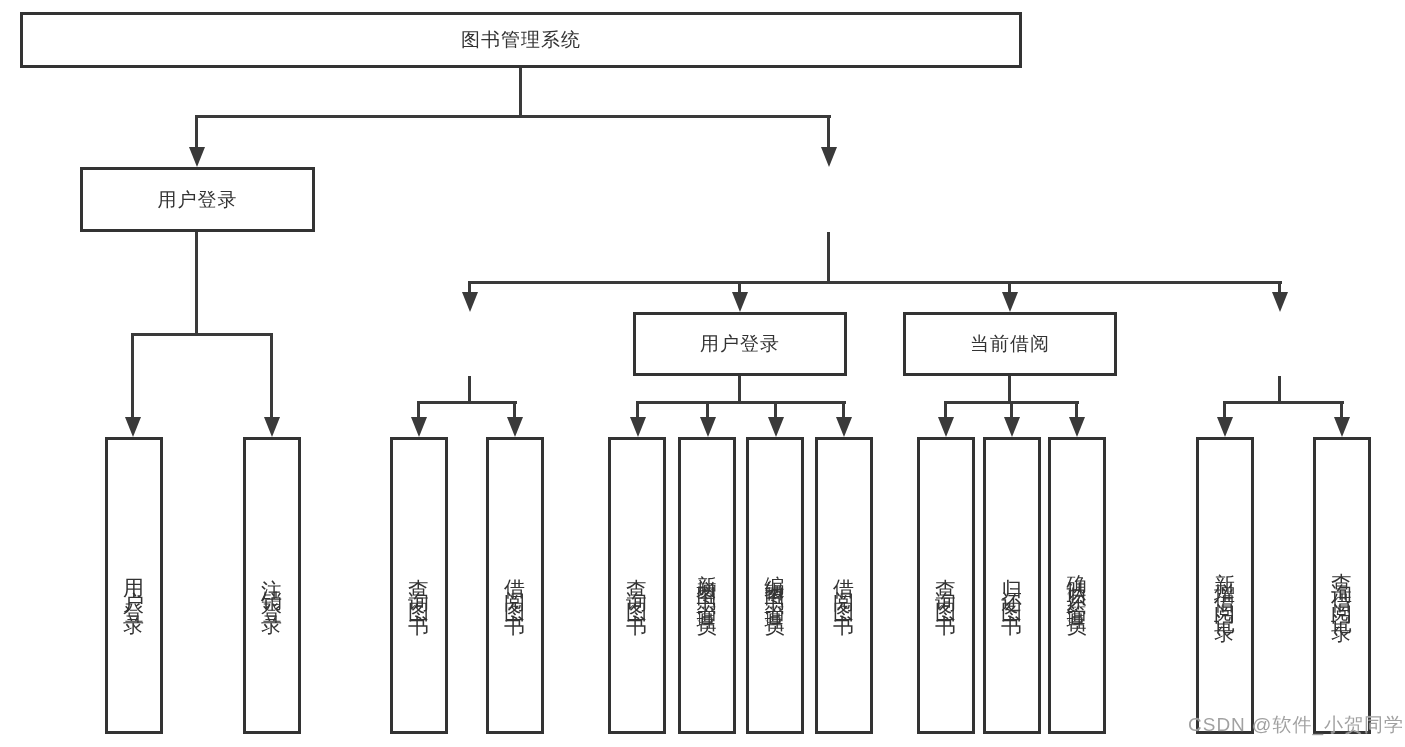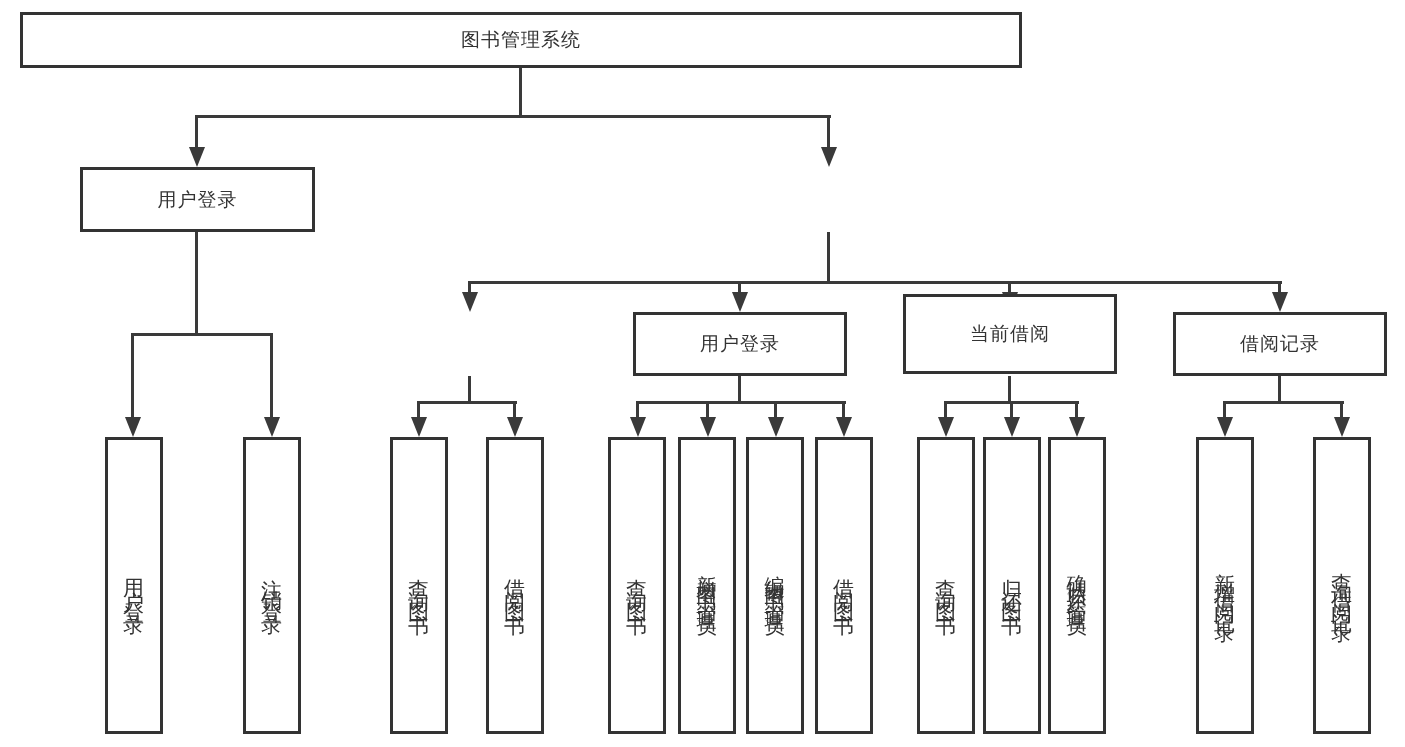--- a/index.html
+++ b/index.html
@@ -108,25 +108,22 @@
     <span class="hlabel">图书管理系统</span>
   </div>
 
   <div class="box" style="left:80px;top:167px;width:235px;height:65px;">
     <span class="hlabel">用户登录</span>
   </div>
 
   <div class="box" style="left:633px;top:312px;width:214px;height:64px;">
     <span class="hlabel">用户登录</span>
   </div>
-  <div class="box" style="left:903px;top:294px;width:214px;height:80px;">
+  <div class="box" style="left:903px;top:312px;width:214px;height:64px;">
     <span class="hlabel">当前借阅</span>
-  </div>
-  <div class="box" style="left:1173px;top:312px;width:214px;height:64px;">
-    <span class="hlabel">借阅记录</span>
   </div>
 
   <div class="box vbox" style="left:105px;">
     <span class="vlabel">用户登录</span>
   </div>
   <div class="box vbox" style="left:243px;">
     <span class="vlabel">注销登录</span>
   </div>
 
   <div class="box vbox" style="left:390px;">
@@ -159,14 +156,15 @@
     <span class="vlabel dense">确认归还（管理员）</span>
   </div>
 
   <div class="box vbox" style="left:1196px;">
     <span class="vlabel med">新增借阅记录</span>
   </div>
   <div class="box vbox" style="left:1313px;">
     <span class="vlabel med">查询借阅记录</span>
   </div>
 
+  <div class="wm">CSDN @软件_小贺同学</div>
 
 </div>
 
 </body></html>

